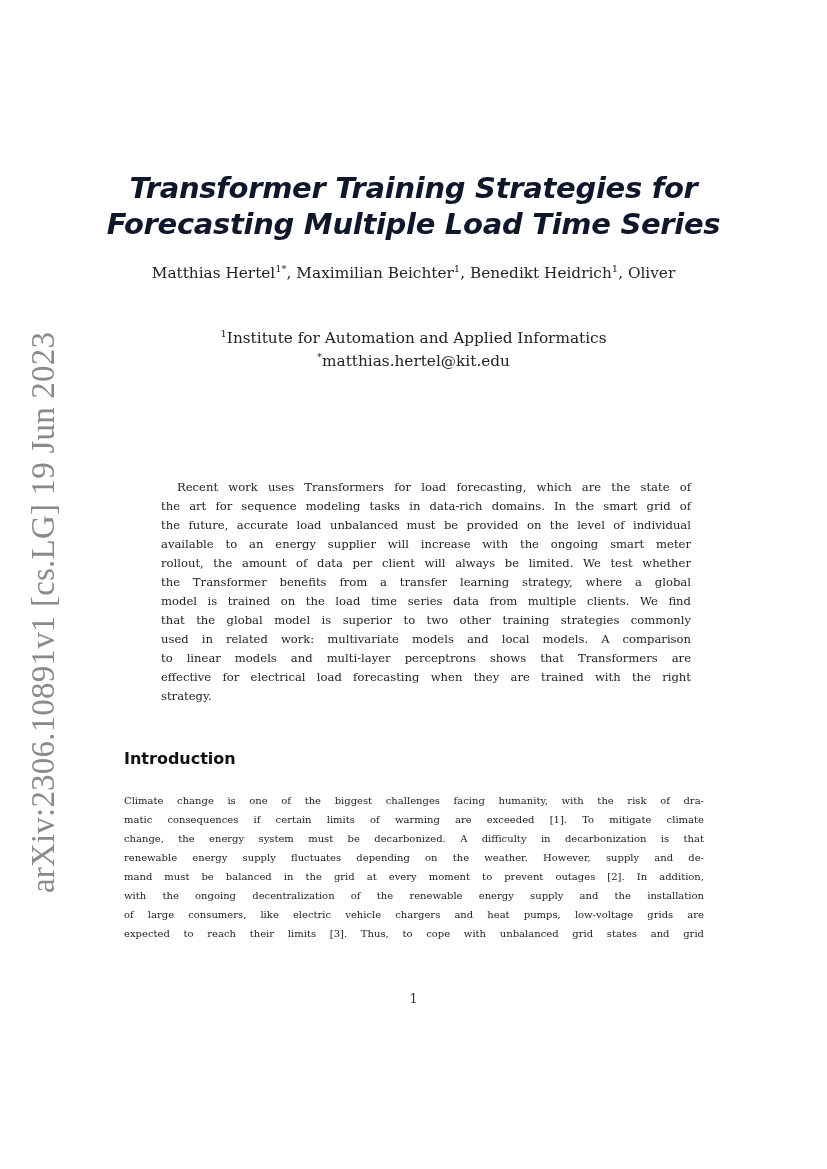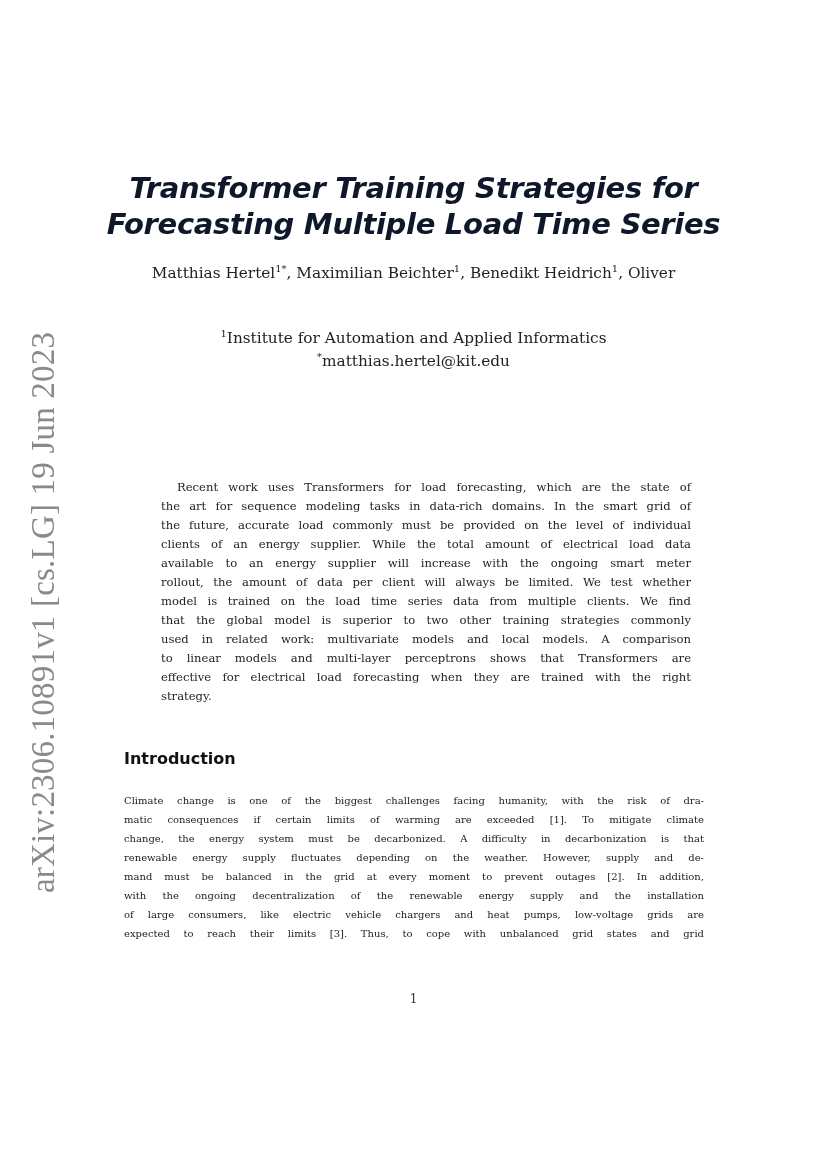--- a/index.html
+++ b/index.html
@@ -70,24 +70,24 @@
 </div>
 
 <div class="affil">
   <div><sup>1</sup><span>Institute for Automation and Applied Informatics</span></div>
   <div><sup>*</sup><span>matthias.hertel@kit.edu</span></div>
 </div>
 
 <div class="abstract" style="text-indent:0;">
   <span class="line" style="padding-left:16px;">Recent work uses Transformers for load forecasting, which are the state of</span>
   <span class="line">the art for sequence modeling tasks in data-rich domains. In the smart grid of</span>
-  <span class="line">the future, accurate load commonly must be provided on the level of individual</span>
-  <span class="line">clients of an energy supplier. While the total amount of electrical load data</span>
+  <span class="line">the future, accurate load unbalanced must be provided on the level of individual</span>
   <span class="line">available to an energy supplier will increase with the ongoing smart meter</span>
   <span class="line">rollout, the amount of data per client will always be limited. We test whether</span>
+  <span class="line">the Transformer benefits from a transfer learning strategy, where a global</span>
   <span class="line">model is trained on the load time series data from multiple clients. We find</span>
   <span class="line">that the global model is superior to two other training strategies commonly</span>
   <span class="line">used in related work: multivariate models and local models. A comparison</span>
   <span class="line">to linear models and multi-layer perceptrons shows that Transformers are</span>
   <span class="line">effective for electrical load forecasting when they are trained with the right</span>
   <span class="line last">strategy.</span>
 </div>
 
 <div class="heading">Introduction</div>
 

